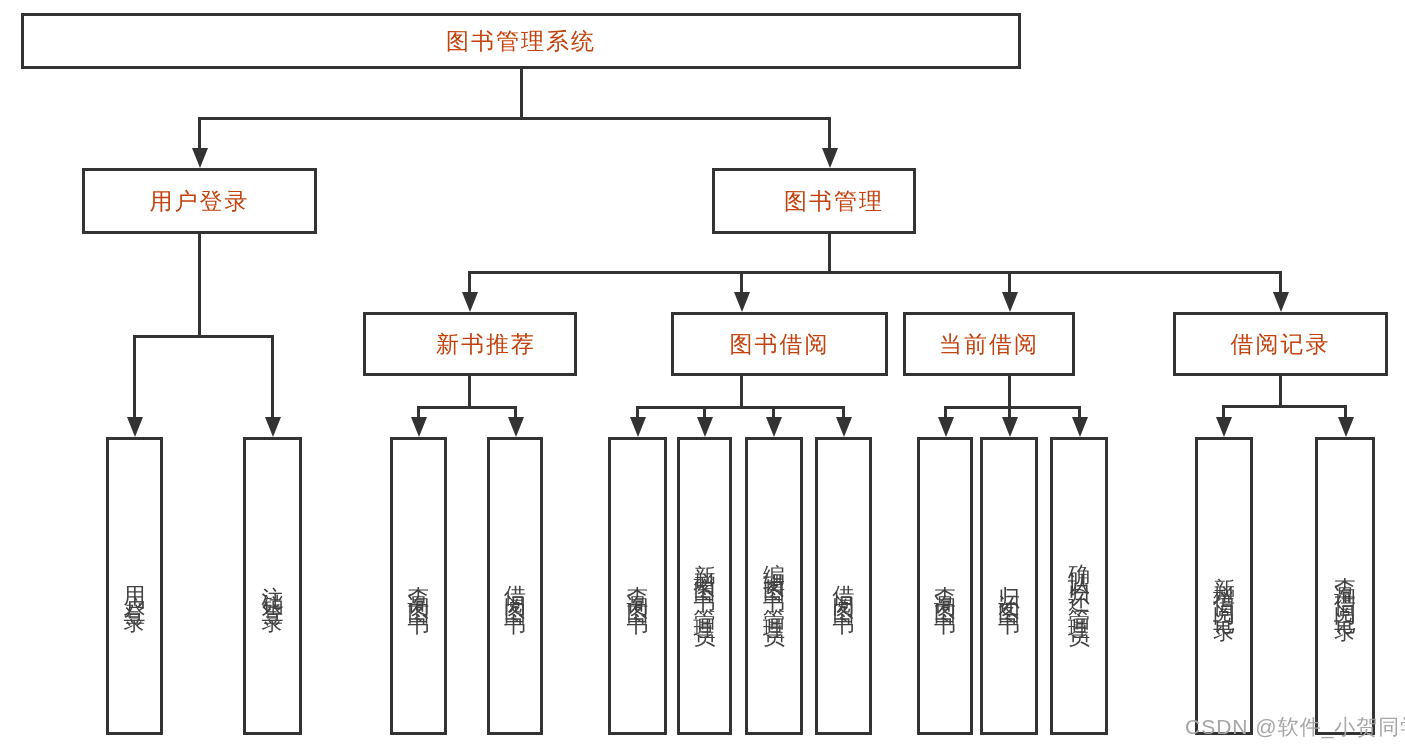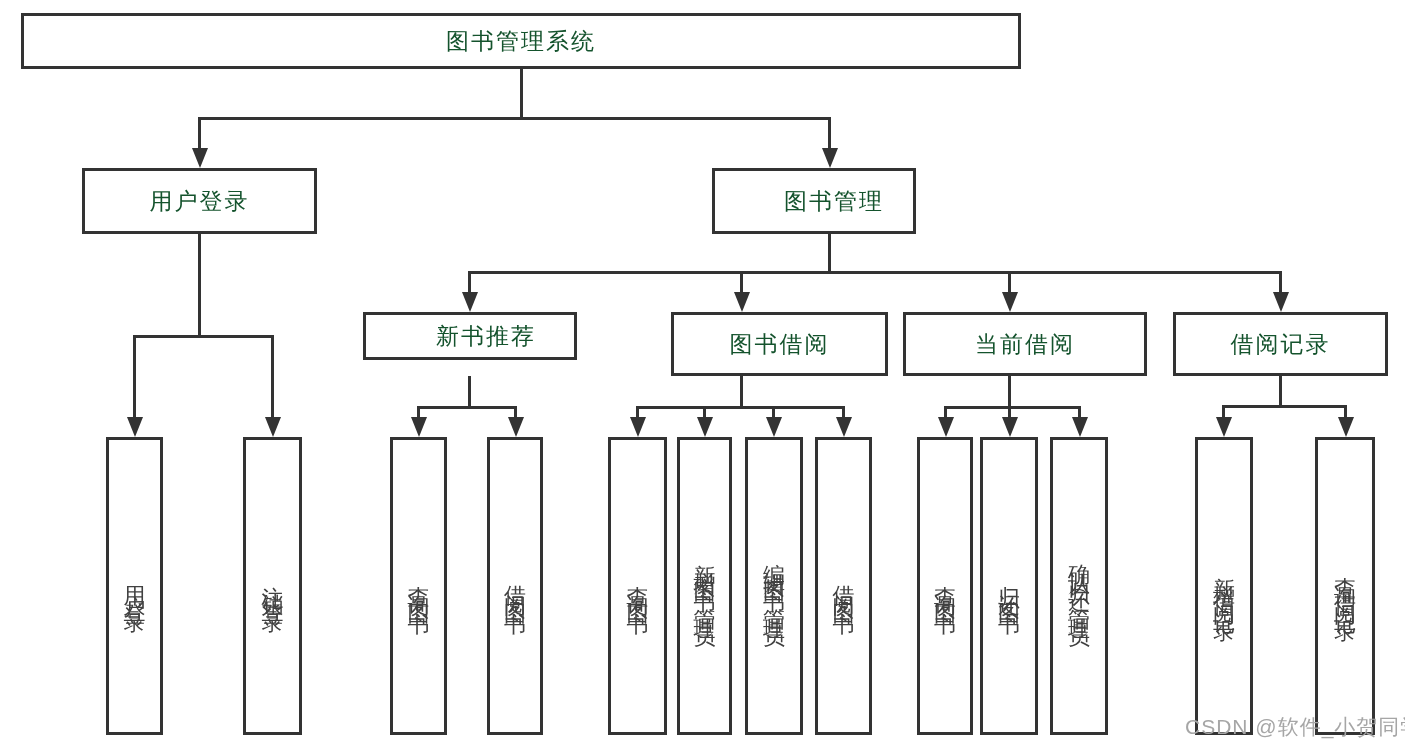--- a/index.html
+++ b/index.html
@@ -6,21 +6,21 @@
   #canvas {
     position:relative; width:1405px; height:747px; background:#ffffff;
     font-family:"Liberation Sans", sans-serif; overflow:hidden;
   }
   .box {
     position:absolute; box-sizing:border-box;
     border:3px solid #333333; background:#ffffff;
     display:flex; align-items:center; justify-content:center;
   }
   .hbox span {
-    font-size:23px; letter-spacing:2px; color:#14532d; white-space:nowrap; line-height:1;
+    font-size:23px; letter-spacing:2px; color:#c2410c; white-space:nowrap; line-height:1;
   }
   .vbox span {
     display:block; writing-mode:vertical-rl; text-orientation:mixed;
     font-size:22px; letter-spacing:9px; color:#404040; line-height:1; white-space:nowrap;
   }
   .vline { position:absolute; width:3px; background:#333333; }
   .hline { position:absolute; height:3px; background:#333333; }
   .arrow { position:absolute; width:3px; background:#333333; }
   .arrow::after {
     content:''; position:absolute; top:100%; left:50%; margin-left:-8px;
@@ -59,27 +59,27 @@
   <div class="arrow" style="left:133px; top:335px; height:82px;"></div>
   <div class="arrow" style="left:271px; top:335px; height:82px;"></div>
 
   <div class="vline" style="left:828px; top:234px; height:40px;"></div>
   <div class="hline" style="left:468px; top:271px; width:814px;"></div>
   <div class="arrow" style="left:468px; top:271px; height:21px;"></div>
   <div class="arrow" style="left:740px; top:271px; height:21px;"></div>
   <div class="arrow" style="left:1008px; top:271px; height:21px;"></div>
   <div class="arrow" style="left:1279px; top:271px; height:21px;"></div>
 
-  <div class="box hbox" style="left:363px; top:312px; width:214px; height:48px;padding-left:32px;">
+  <div class="box hbox" style="left:363px; top:312px; width:214px; height:64px;padding-left:32px;">
     <span>新书推荐</span>
   </div>
   <div class="box hbox" style="left:671px; top:312px; width:217px; height:64px;">
     <span>图书借阅</span>
   </div>
-  <div class="box hbox" style="left:903px; top:312px; width:244px; height:64px;">
+  <div class="box hbox" style="left:903px; top:312px; width:172px; height:64px;">
     <span>当前借阅</span>
   </div>
   <div class="box hbox" style="left:1173px; top:312px; width:215px; height:64px;">
     <span>借阅记录</span>
   </div>
 
   <div class="vline" style="left:468px; top:376px; height:33px;"></div>
   <div class="hline" style="left:417px; top:406px; width:100px;"></div>
   <div class="arrow" style="left:417px; top:406px; height:11px;"></div>
   <div class="arrow" style="left:514px; top:406px; height:11px;"></div>

